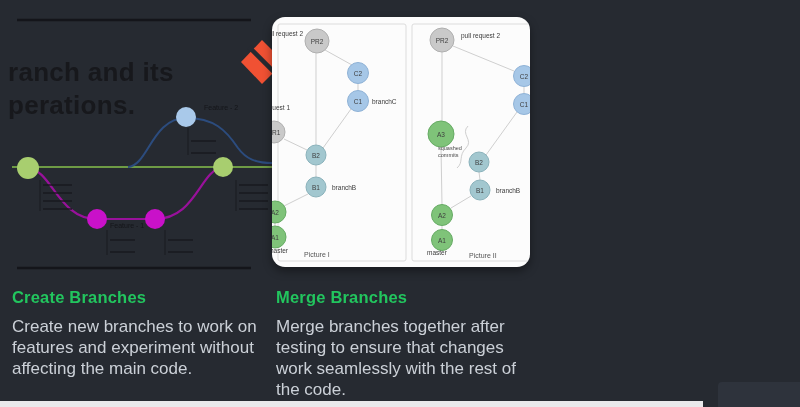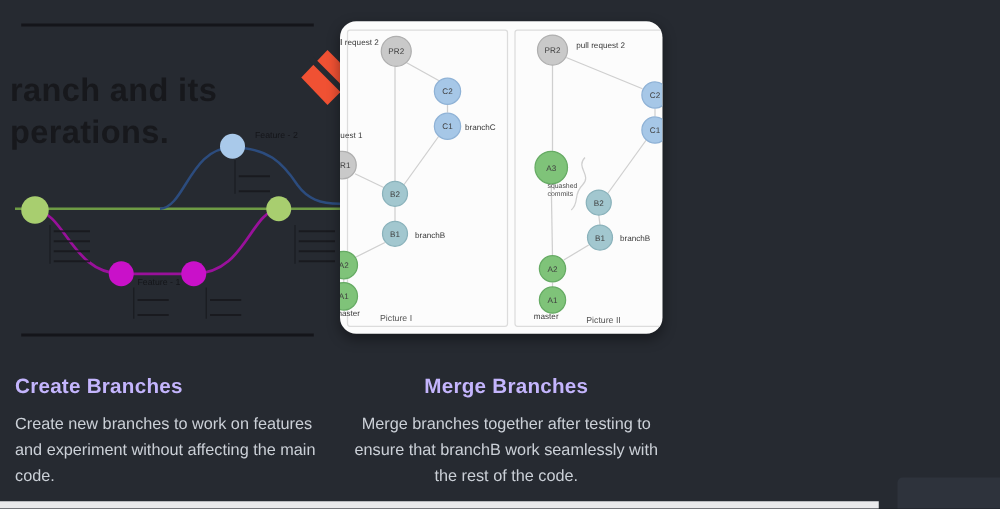--- a/index.html
+++ b/index.html
@@ -25,28 +25,28 @@
   .glabel{font-size:6.5px;fill:#3A3A3A;}
   .glabel-end{font-size:6.5px;fill:#3A3A3A;text-anchor:end;}
   .gsquash{font-size:5.5px;fill:#4A4A4A;}
   .gcaption{font-size:7px;fill:#555;}
   .gedge{stroke:#CFCFCF;stroke-width:1;fill:none;}
   .gbox{fill:none;stroke:#DCDCDC;stroke-width:1;}
   
   .cols{position:absolute;left:0;top:284px;width:800px;}
   .col{position:absolute;top:0;}
   .col h2{
-    margin:16px 0 9px 0;font-size:16.5px;font-weight:700;color:#c4b5fd;
+    margin:4px 0 9px 0;font-size:16.5px;font-weight:700;color:#22c55e;
     letter-spacing:.2px;
   }
   .col p{
-    margin:0;font-size:13px;line-height:21px;color:#CBD0D7;
+    margin:0;font-size:17px;line-height:21px;color:#CBD0D7;
   }
   .col-1{left:12px;width:258px;}
-  .col-2{left:276px;width:258px;text-align:center;}
+  .col-2{left:276px;width:258px;}
   .col-3{left:538px;width:258px;}
   
   .bottom-strip{position:absolute;left:0;top:401px;width:703px;height:6px;background:#E9E9EB;}
   .bottom-right-panel{position:absolute;left:718px;top:382px;width:82px;height:25px;background:#2E333C;border-top-left-radius:4px;}
 </style>
 </head>
 <body>
 
 <div class="page">
 
@@ -195,21 +195,21 @@
     </svg>
   </div>
 
   <div class="cols">
     <div class="col col-1">
       <h2>Create Branches</h2>
       <p>Create new branches to work on features and experiment without affecting the main code.</p>
     </div>
     <div class="col col-2">
       <h2>Merge Branches</h2>
-      <p>Merge branches together after testing to ensure that branchB work seamlessly with the rest of the code.</p>
+      <p>Merge branches together after testing to ensure that changes work seamlessly with the rest of the code.</p>
     </div>
     <div class="col col-3">
     </div>
   </div>
 
   <div class="bottom-strip"></div>
   <div class="bottom-right-panel"></div>
 
 </div>
 

